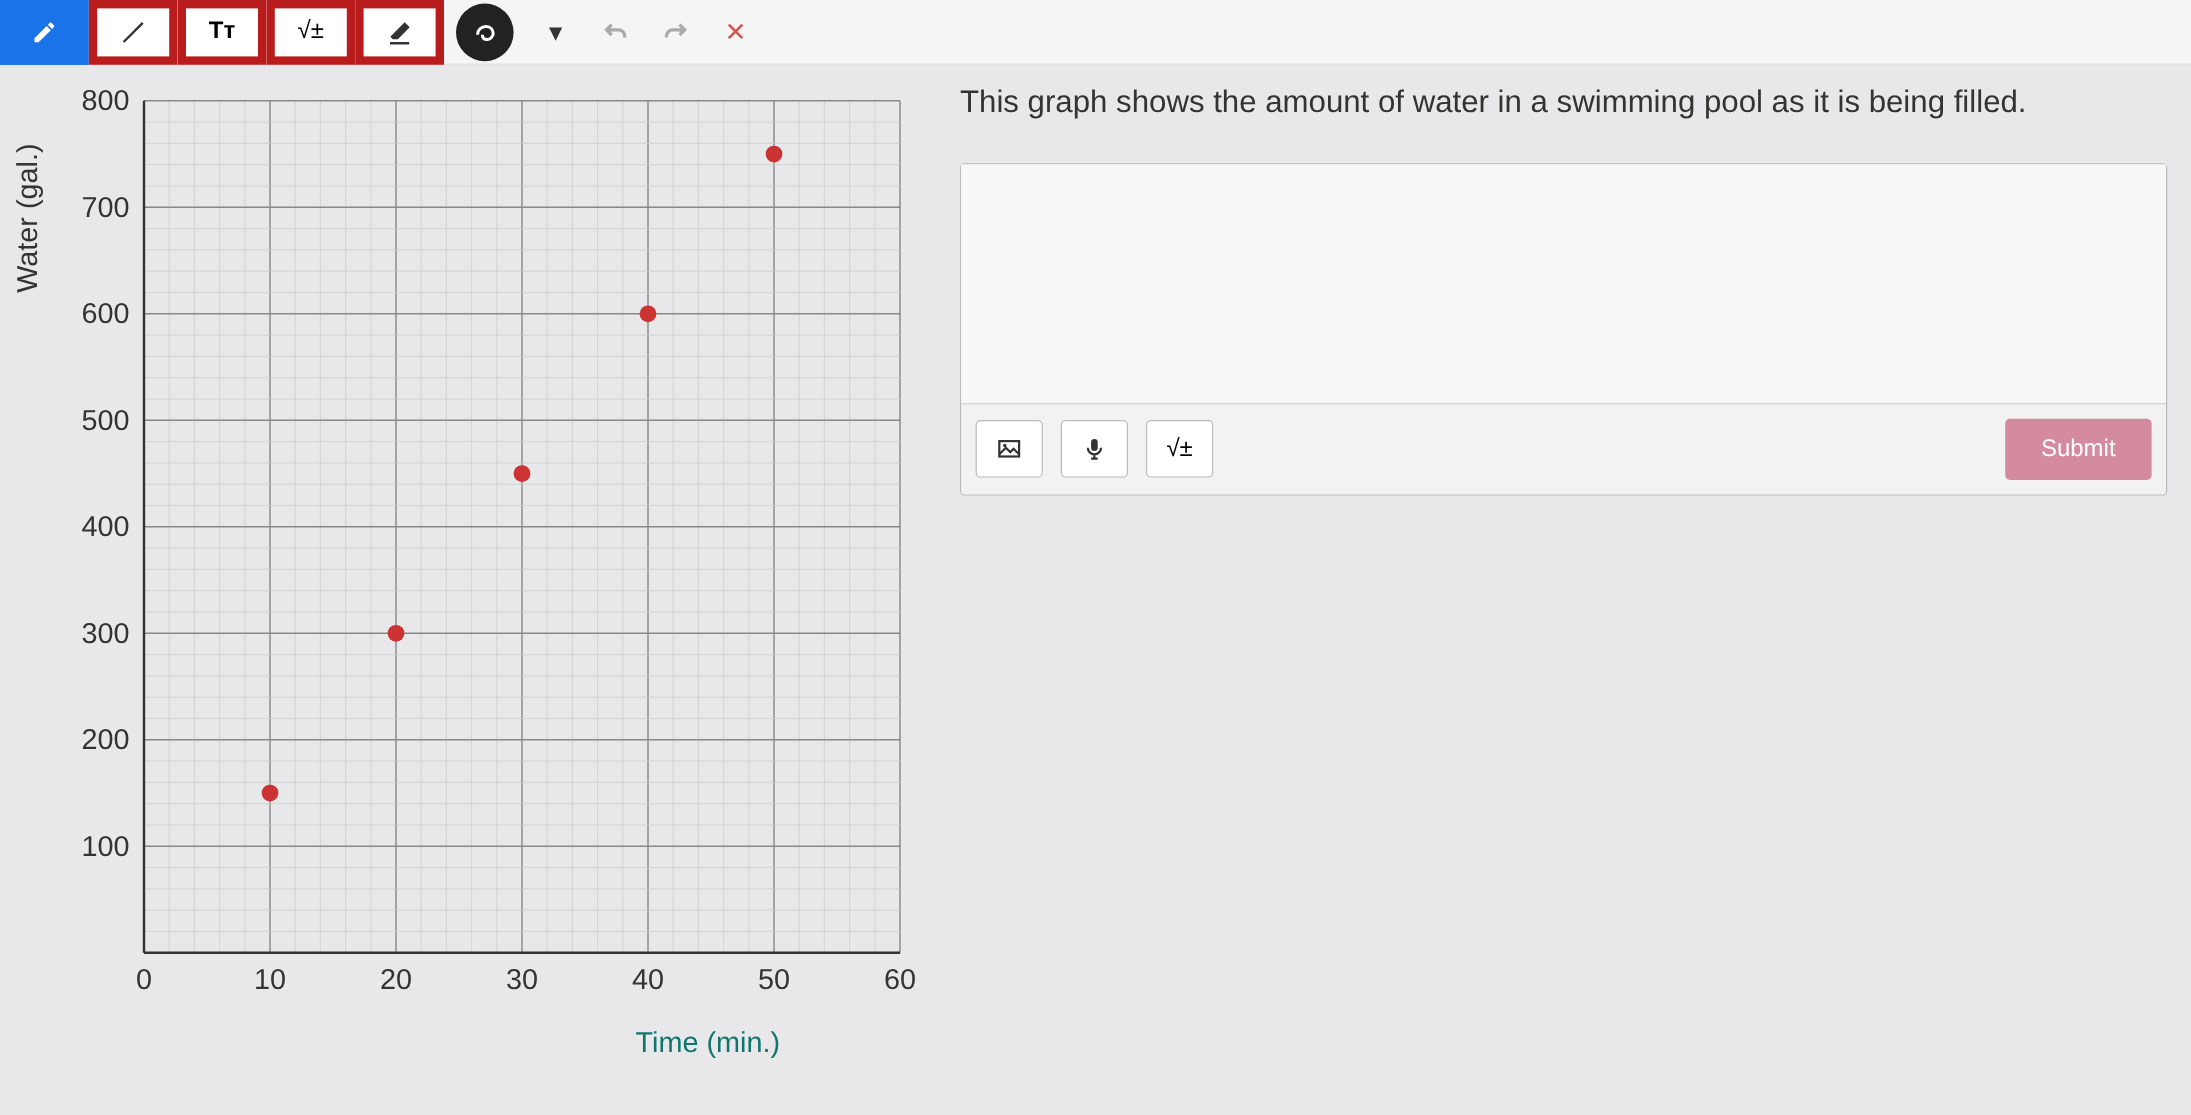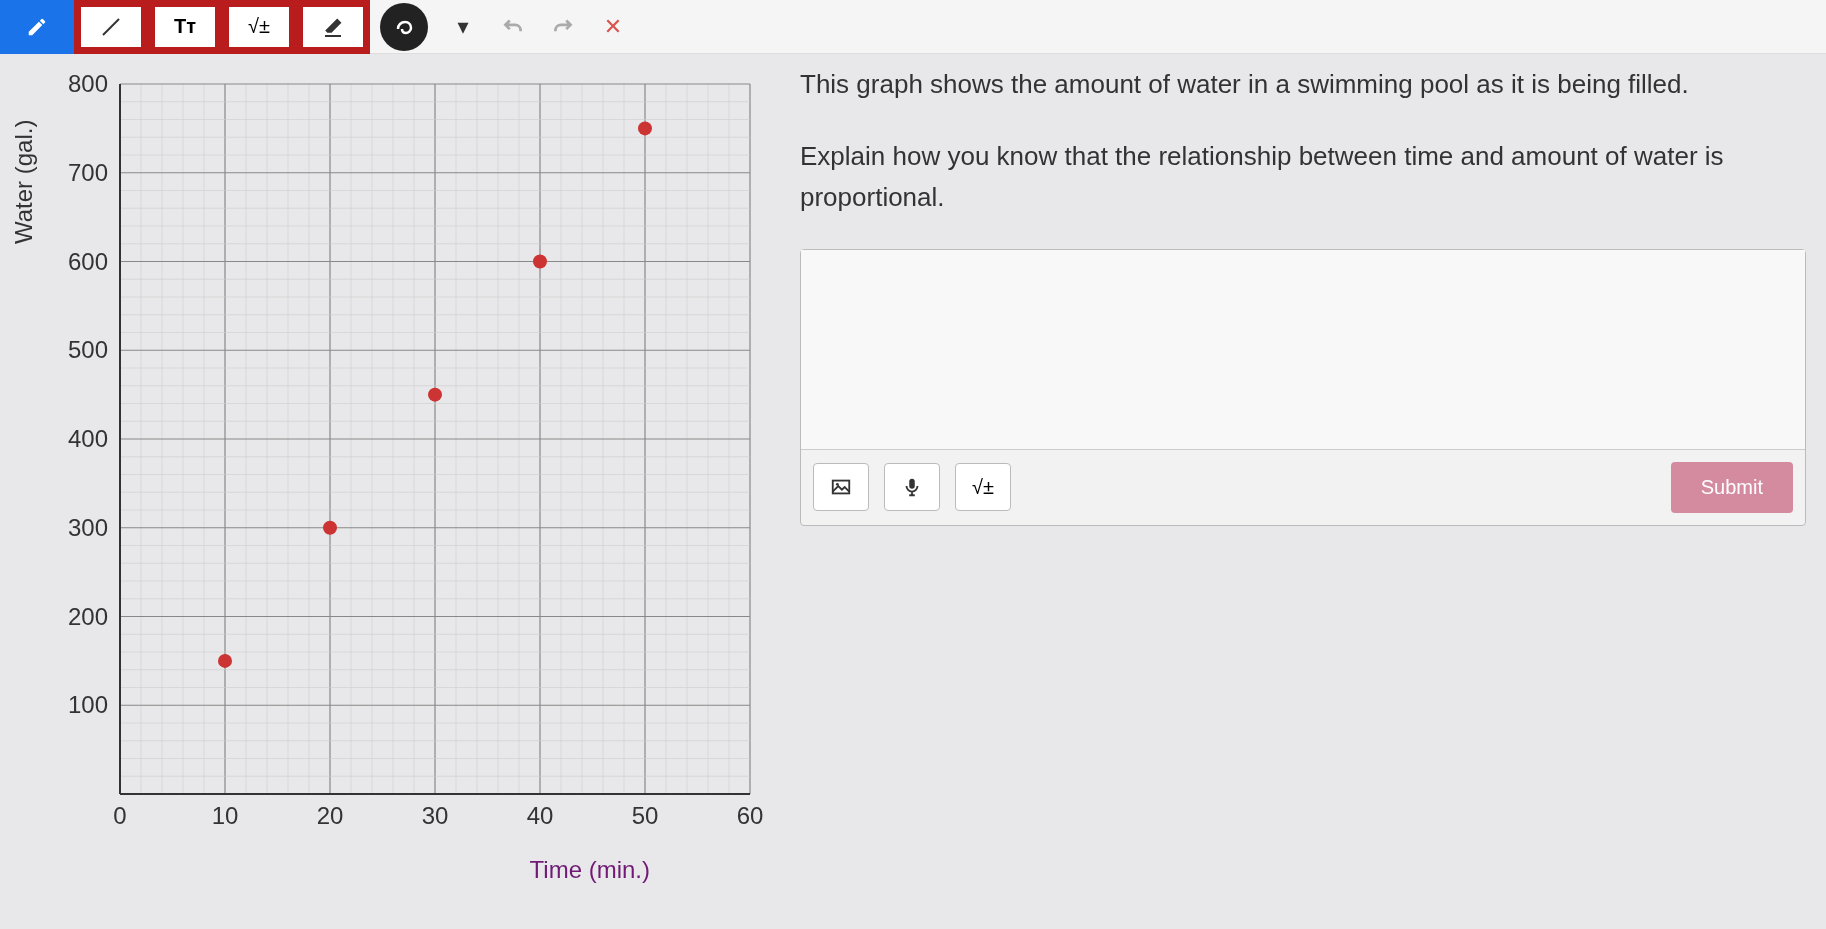--- a/index.html
+++ b/index.html
@@ -137,21 +137,21 @@
       transform: rotate(-90deg);
       transform-origin: left top;
       font-size: 24px;
       color: #333;
     }
     .xlabel-wrap {
       position: absolute;
       bottom: 0;
       right: 120px;
       font-size: 24px;
-      color: #701a75;
+      color: #0f766e;
     }
   </style>
 </head>
 <body>
 
 <div class="toolbar">
   <button class="tool-btn active">
     <svg width="22" height="22" viewBox="0 0 24 24">
         <path fill="#fff" d="M3 17.25V21h3.75L17.81 9.94l-3.75-3.75L3 17.25zM20.71 7.04a1 1 0 0 0 0-1.41l-2.34-2.34a1 1 0 0 0-1.41 0l-1.83 1.83 3.75 3.75 1.83-1.83z"></path>
       </svg>
@@ -286,21 +286,20 @@
           <circle cx="415" cy="330.625" r="7" fill="#cc3333"></circle>
           <circle cx="520" cy="197.5" r="7" fill="#cc3333"></circle>
           <circle cx="625" cy="64.375" r="7" fill="#cc3333"></circle>
         </svg>
       <div class="xlabel-wrap">Time (min.)</div>
     </div>
   </div>
 
   <div class="right-panel">
     <p class="question-text">This graph shows the amount of water in a swimming pool as it is being filled.</p>
-    <p class="question-text">Explain how you know that the relationship between time and amount of water is proportional.</p>
     <div class="answer-box">
       <textarea class="answer-textarea" placeholder="" style=""></textarea>
       <div class="answer-toolbar">
         <button class="answer-tool">
           <svg width="22" height="22" viewBox="0 0 24 24">
               <rect x="3" y="5" width="18" height="14" fill="none" stroke="#333" stroke-width="2"></rect>
               <polyline points="3,17 9,11 13,15 16,12 21,17" fill="none" stroke="#333" stroke-width="2"></polyline>
               <circle cx="8" cy="9" r="1.5" fill="#333"></circle>
             </svg>
         </button>

